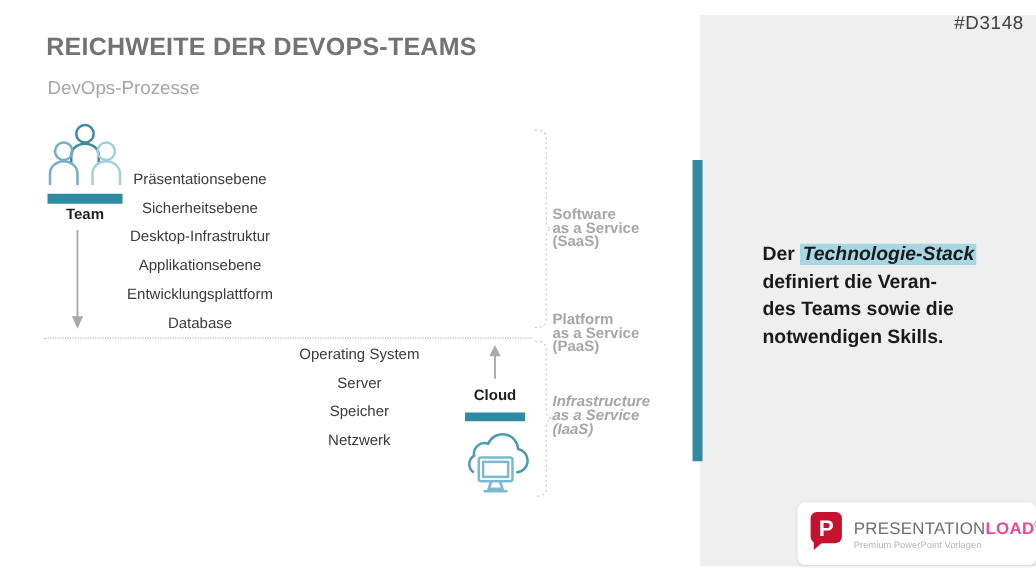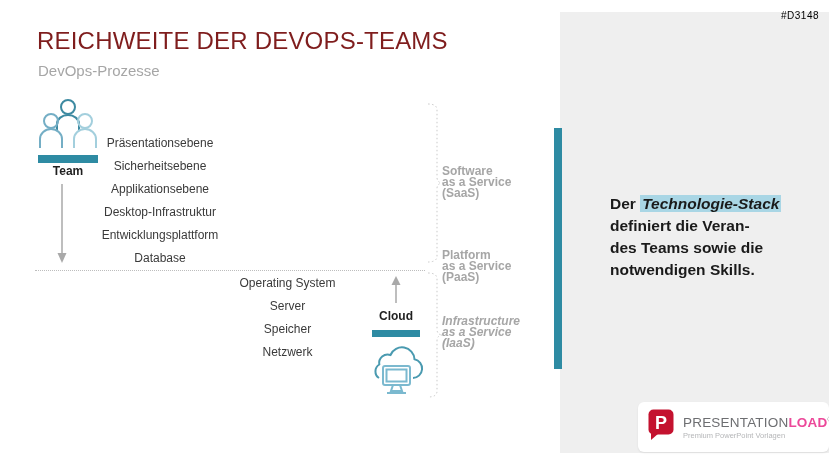--- a/index.html
+++ b/index.html
@@ -1,30 +1,30 @@
 <!DOCTYPE html>
 <html><head>
 <meta charset="utf-8">
 <style>
   html,body{margin:0;padding:0;background:#fff;}
   #slide{position:relative;width:829px;height:466px;background:#ffffff;overflow:hidden;
          font-family:"Liberation Sans",sans-serif;}
   .abs{position:absolute;}
-  .title{font-size:24px;font-weight:400;color:#7f1d1d;letter-spacing:0.2px;white-space:nowrap;}
+  .title{font-size:20px;font-weight:700;color:#737373;letter-spacing:0.2px;white-space:nowrap;}
   .subtitle{font-size:15px;color:#a6a6a6;}
   .layer-list{display:flex;flex-direction:column;text-align:center;}
   .layer{font-size:12px;color:#3a3a3a;height:23px;line-height:23px;white-space:nowrap;}
   .anchor-label{font-size:12px;font-weight:bold;color:#1f1f1f;text-align:center;}
   .teal-bar{background:#2e8ba3;}
   .dotted-sep{border-top:1px dotted #bdbdbd;height:0;}
   .svc-label{width:90px;text-align:left;font-size:12px;font-weight:bold;color:#a6a6a6;line-height:11px;}
   .panel{background:#efefef;}
   .panel-text{width:205px;font-size:15.5px;font-weight:bold;color:#1a1a1a;line-height:22px;}
   .hl{background:#a9d6e5;padding:0 2px;font-style:italic;}
-  .id-tag{font-size:10px;color:#000000;letter-spacing:0.5px;}
+  .id-tag{font-size:15px;color:#404040;letter-spacing:0.5px;}
   .logo-card{background:#ffffff;border-radius:6px;box-shadow:0 1px 2px rgba(0,0,0,0.08);
              display:flex;align-items:center;}
   .brand-line{font-size:13.5px;color:#6d6e71;letter-spacing:0.2px;white-space:nowrap;}
   .brand-bold{font-weight:bold;color:#ec4899;}
   .brand-reg{font-size:7px;vertical-align:super;color:#6d6e71;}
   .brand-tag{font-size:7.5px;color:#b5b6b8;margin-top:1px;}
 </style>
 </head>
 <body>
 
@@ -59,22 +59,22 @@
   <div class="abs" style="left:56px;top:184px;">
     <svg width="12" height="80" viewBox="0 0 12 80">
       <line x1="6" y1="0" x2="6" y2="70" stroke="#a9a9a9" stroke-width="1.5"></line>
       <polygon points="1.5,69 10.5,69 6,79" fill="#a9a9a9"></polygon>
     </svg>
   </div>
 
   <div class="abs layer-list" style="left:95px;top:132px;width:130px;">
     <div class="layer">Präsentationsebene</div>
     <div class="layer">Sicherheitsebene</div>
+    <div class="layer">Desktop-Infrastruktur</div>
     <div class="layer">Applikationsebene</div>
-    <div class="layer">Desktop-Infrastruktur</div>
     <div class="layer">Entwicklungsplattform</div>
     <div class="layer">Database</div>
   </div>
 
   <div class="abs dotted-sep" style="left:35px;top:270px;width:390px;"></div>
 
   <div class="abs layer-list" style="left:225px;top:272px;width:125px;">
     <div class="layer">Operating System</div>
     <div class="layer">Server</div>
     <div class="layer">Speicher</div>

